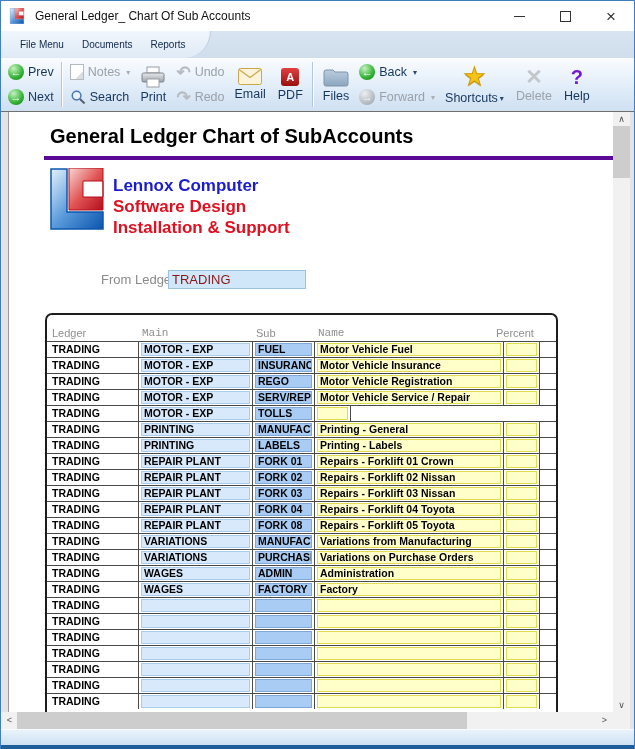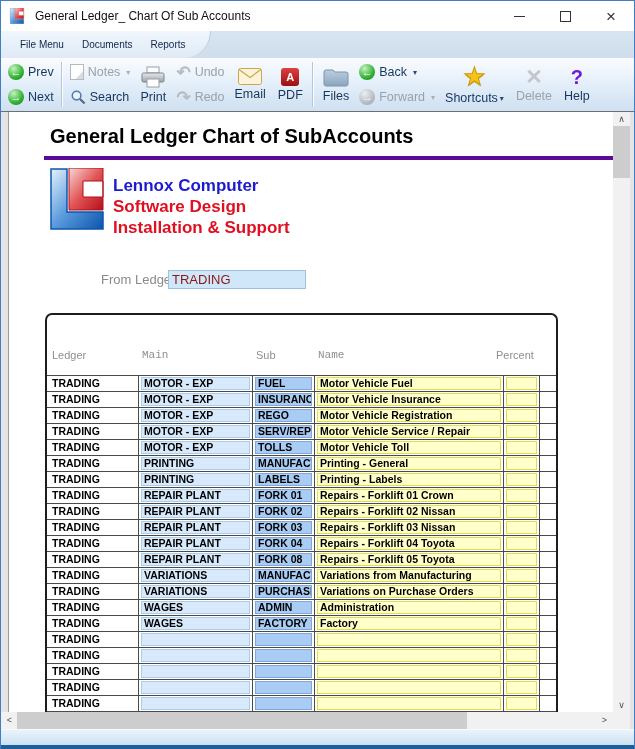--- a/index.html
+++ b/index.html
@@ -48,21 +48,21 @@
   .purple-rule{position:absolute;left:35px;top:44px;width:569px;height:4px;background:#5a0a96;}
   .logo-svg{position:absolute;left:41px;top:56px;width:54px;height:62px;}
   .logo-text{position:absolute;left:104px;top:55px;font-size:17px;font-weight:bold;line-height:21px;margin-top:8px;}
   .logo-line-blue{color:#1b1bd0;}
   .logo-line-red{color:#e01020;}
   .fl-label{position:absolute;left:92px;top:160px;font-size:13px;color:#8a8a8a;}
   .fl-input{position:absolute;left:159px;top:158px;width:138px;height:19px;background:#cfe7f8;border:1px solid #9fc2dc;color:#8b1616;font-size:13px;font-family:"Liberation Sans",sans-serif;padding:0 0 0 3px;box-sizing:border-box;}
 
   
   .gtable{position:absolute;left:36px;top:201px;width:513px;height:399px;border:2px solid #1d1d1d;border-bottom:none;border-radius:7px 7px 0 0;box-sizing:border-box;overflow:hidden;background:#fff;}
-  .thead{display:flex;height:26px;align-items:flex-start;padding-bottom:2px;box-sizing:border-box;margin-top:34px;}
+  .thead{display:flex;height:26px;align-items:flex-end;padding-bottom:2px;box-sizing:border-box;}
   .th{font-size:11px;color:#8f8f8f;white-space:nowrap;overflow:visible;}
   .th-ledger{width:92px;padding-left:5px;box-sizing:border-box;}
   .th-main{width:114px;padding-left:3px;box-sizing:border-box;font-family:Liberation Mono, monospace;}
   .th-sub{width:62px;padding-left:3px;box-sizing:border-box;}
   .th-name{width:189px;padding-left:3px;box-sizing:border-box;font-family:Liberation Mono, monospace;}
   .th-percent{width:44px;margin-left:-8px;}
   .trow{display:flex;height:16px;border-top:1px solid #4a4a4a;box-sizing:border-box;}
   .tc{box-sizing:border-box;border-right:1px solid #4a4a4a;overflow:hidden;}
   .c-ledger{width:92px;font-size:10.5px;font-weight:bold;color:#000;line-height:15px;padding-left:5px;}
   .c-main{width:114px;}
@@ -327,23 +327,20 @@
             <div class="tc c-fill"></div>
           </div>
           <div class="trow">
             <div class="tc c-ledger">TRADING</div>
             <div class="tc c-main">
               <span class="cellbox main-box">MOTOR - EXP</span>
             </div>
             <div class="tc c-sub">
               <span class="cellbox sub-box">TOLLS</span>
             </div>
-            <div class="tc c-name">
-              <span class="cellbox name-box">Motor Vehicle Toll</span>
-            </div>
             <div class="tc c-percent">
               <span class="cellbox pct-box"></span>
             </div>
             <div class="tc c-fill"></div>
           </div>
           <div class="trow">
             <div class="tc c-ledger">TRADING</div>
             <div class="tc c-main">
               <span class="cellbox main-box">PRINTING</span>
             </div>

